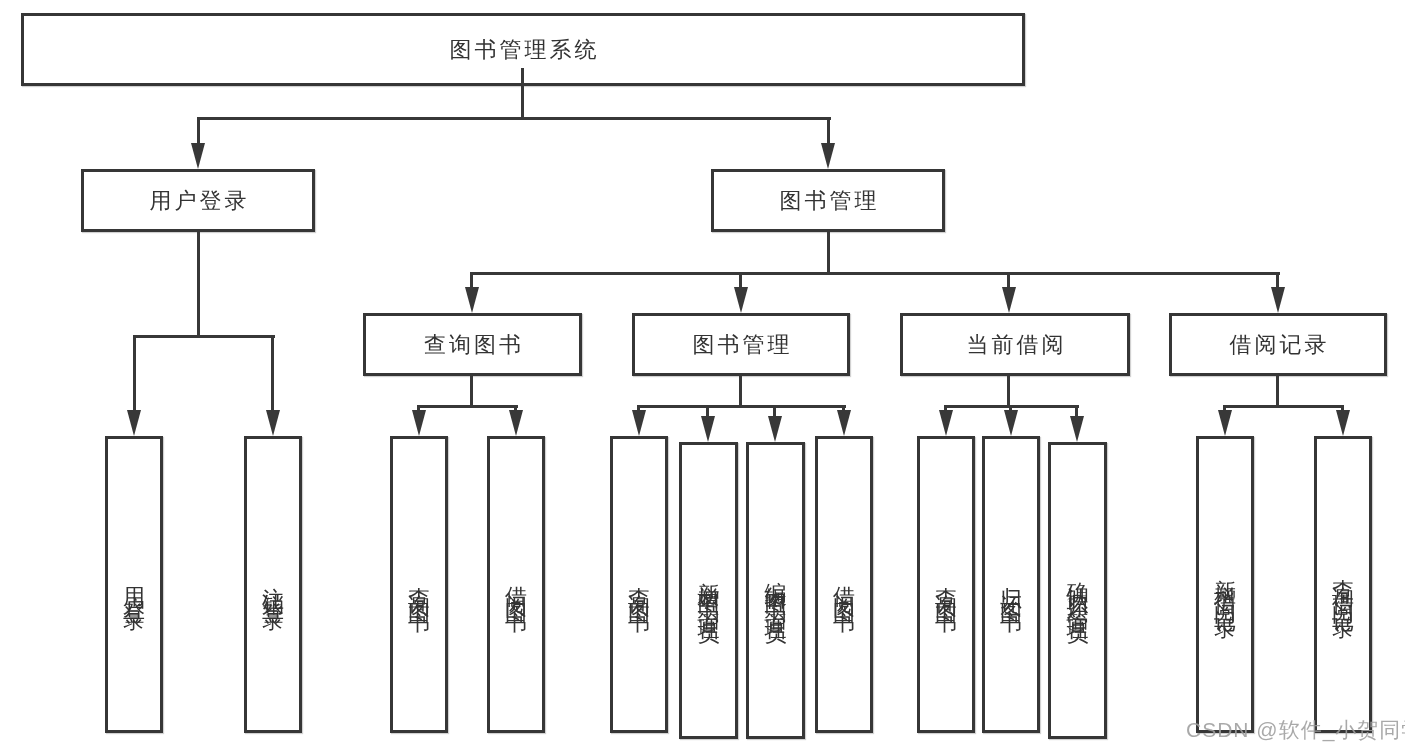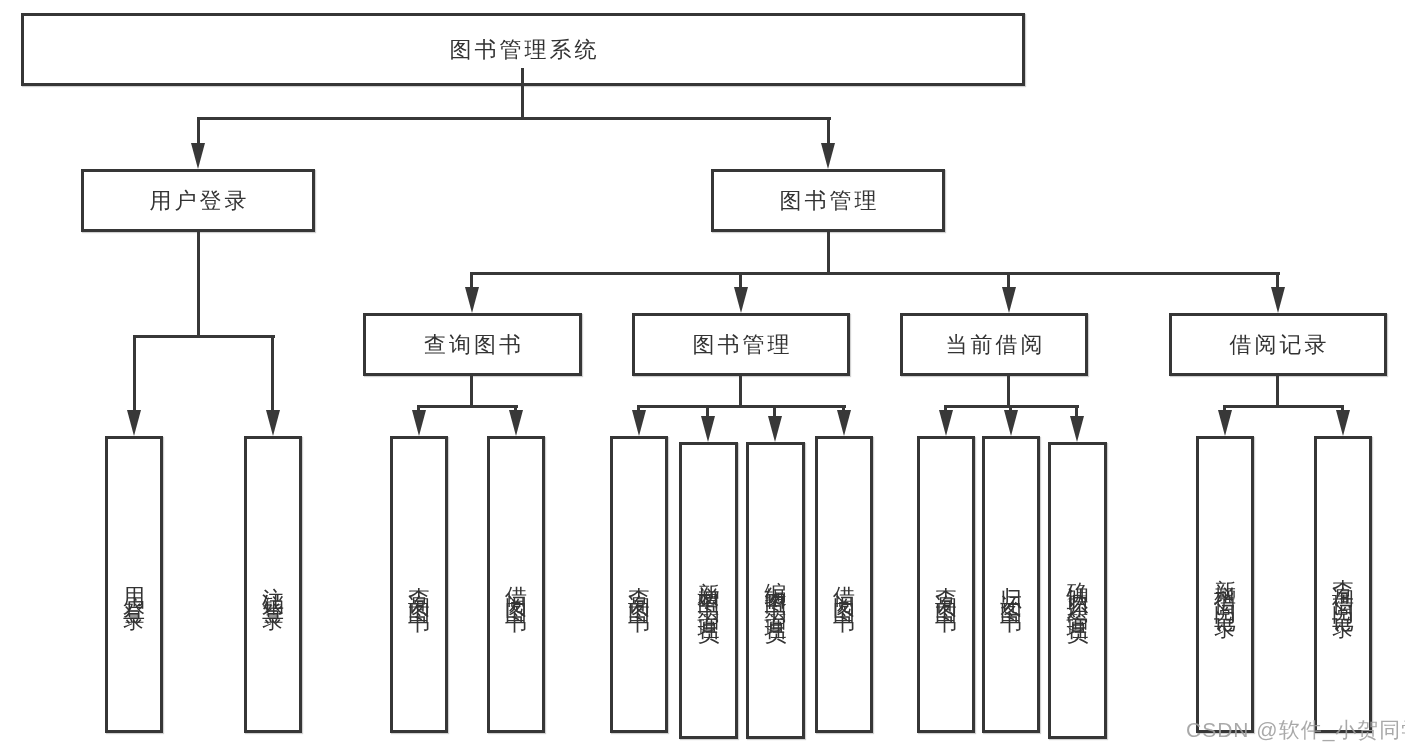--- a/index.html
+++ b/index.html
@@ -69,21 +69,21 @@
   <div class="box" style="left:711px;top:169px;width:234px;height:63px;">
     <span class="hlabel">图书管理</span>
   </div>
 
   <div class="box" style="left:363px;top:313px;width:219px;height:63px;">
     <span class="hlabel">查询图书</span>
   </div>
   <div class="box" style="left:632px;top:313px;width:218px;height:63px;">
     <span class="hlabel">图书管理</span>
   </div>
-  <div class="box" style="left:900px;top:313px;width:188px;height:63px;">
+  <div class="box" style="left:900px;top:313px;width:230px;height:63px;">
     <span class="hlabel">当前借阅</span>
   </div>
   <div class="box" style="left:1169px;top:313px;width:218px;height:63px;">
     <span class="hlabel">借阅记录</span>
   </div>
 
   <div class="box" style="left:105px;top:436px;width:58px;height:297px;">
     <span class="vlabel">用户登录</span>
   </div>
   <div class="box" style="left:244px;top:436px;width:58px;height:297px;">

